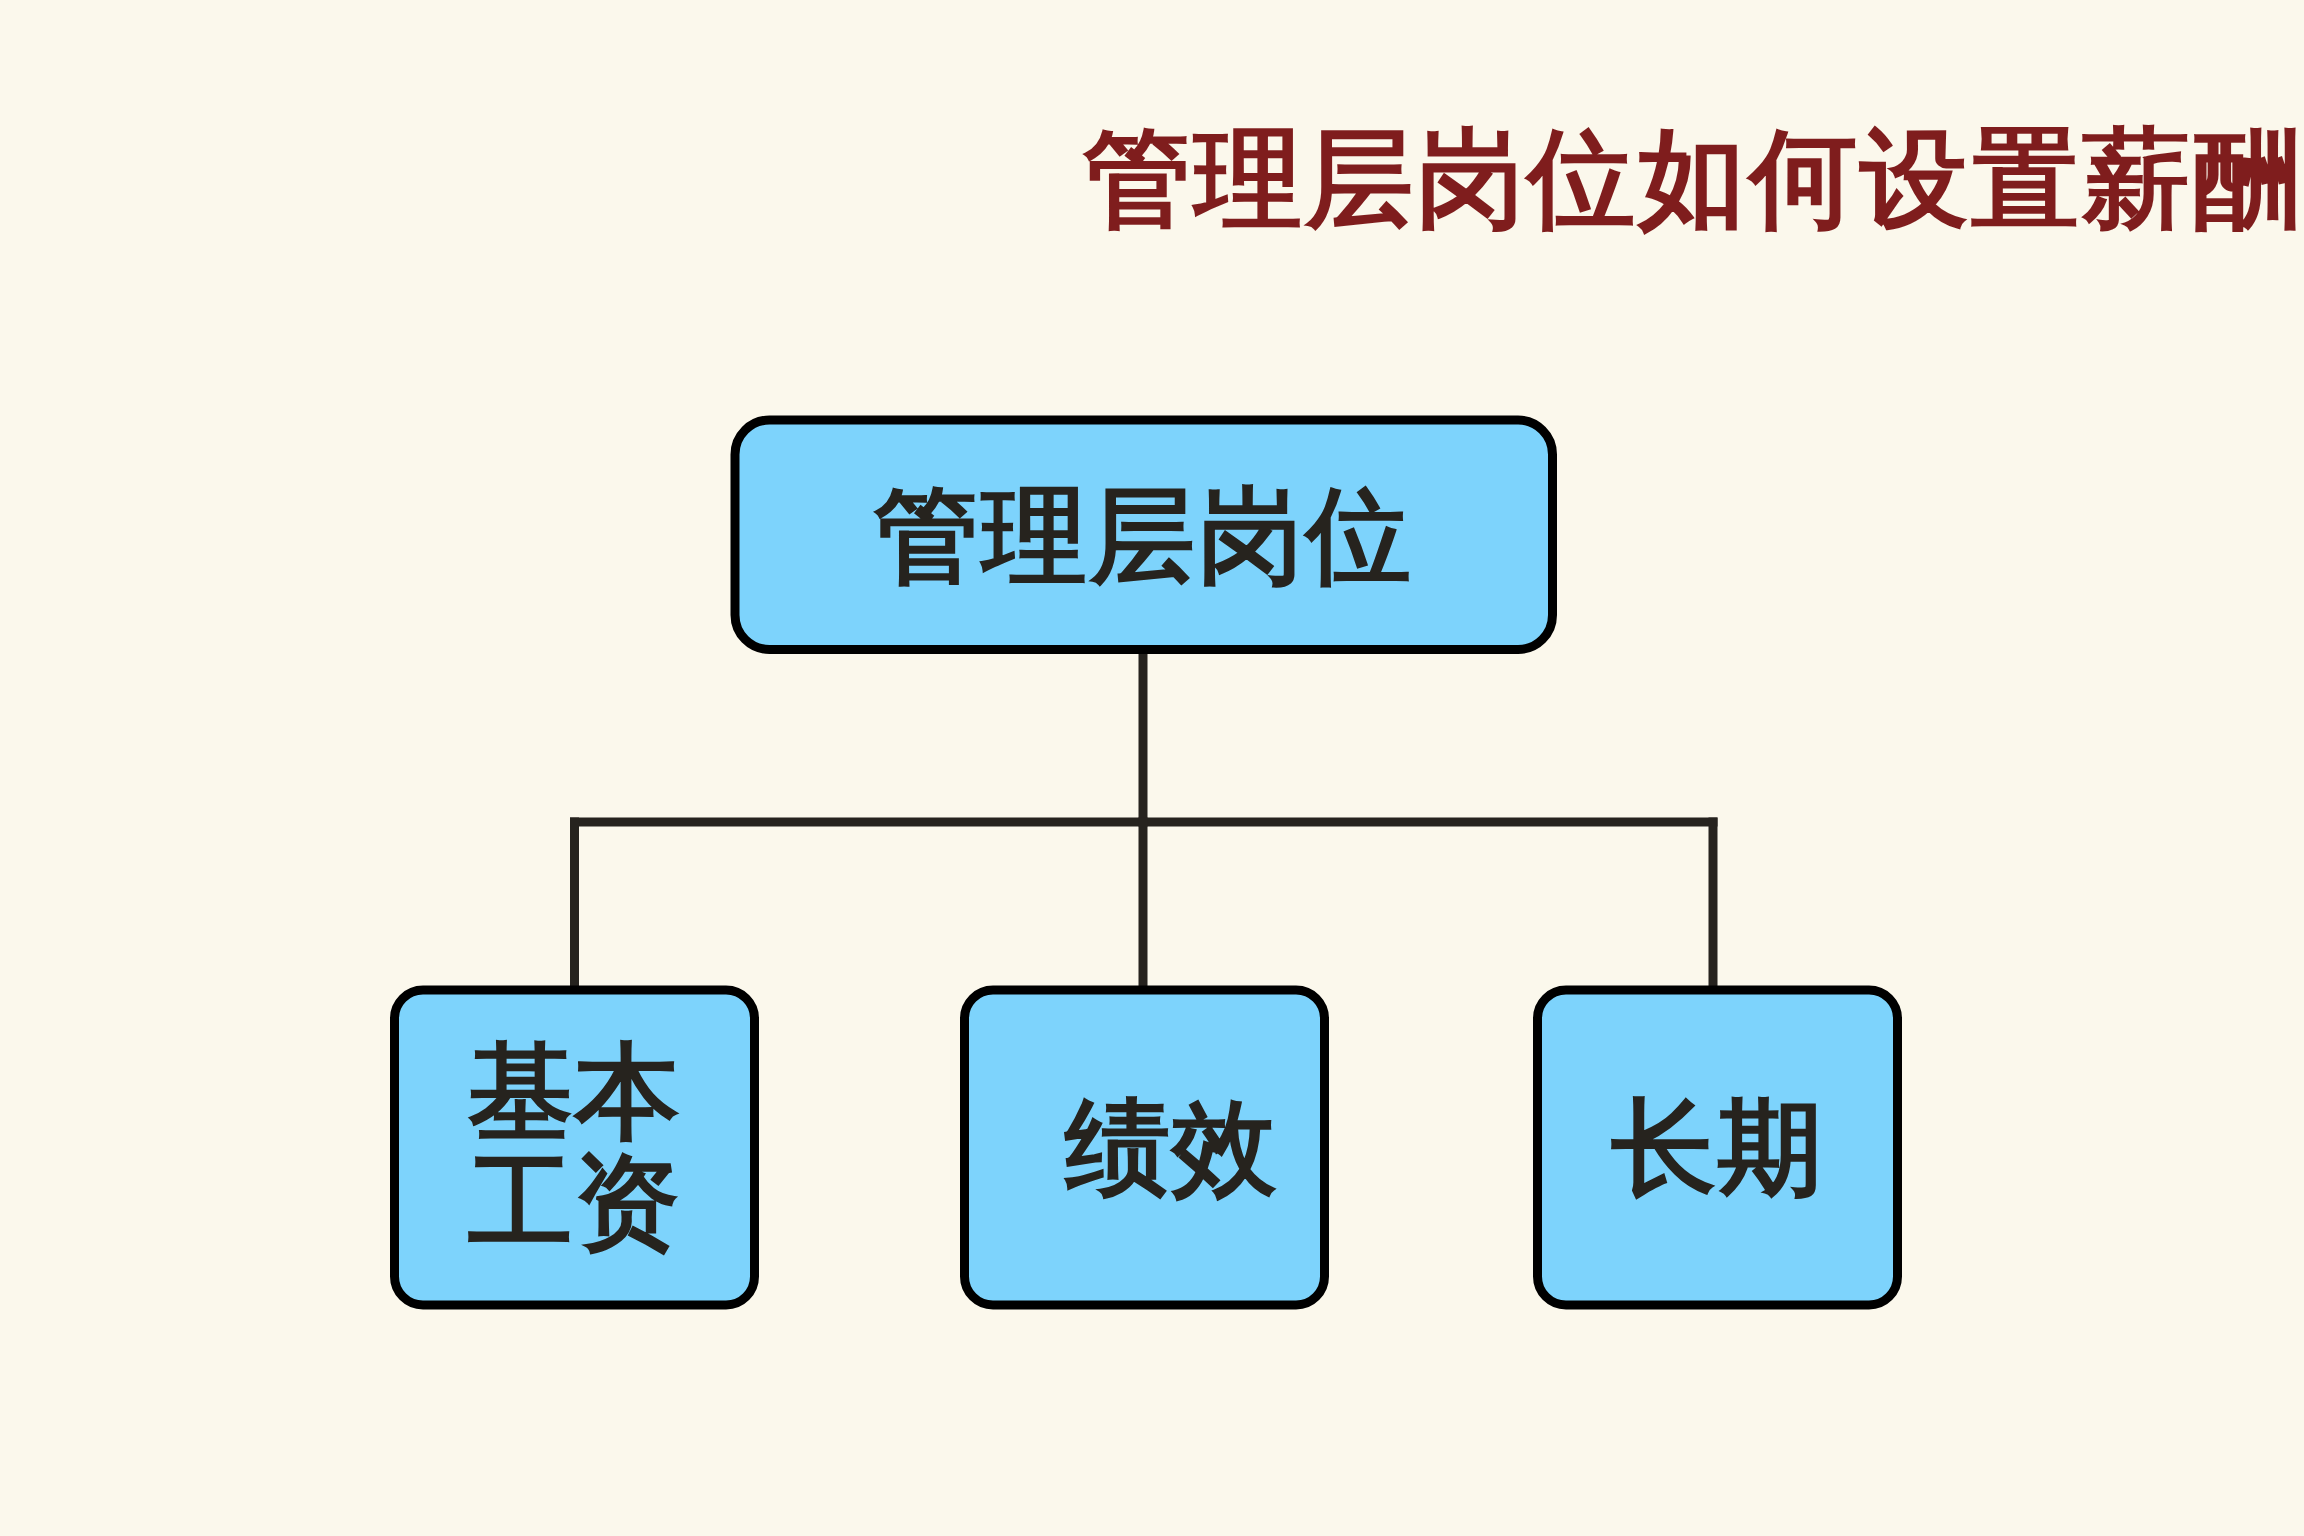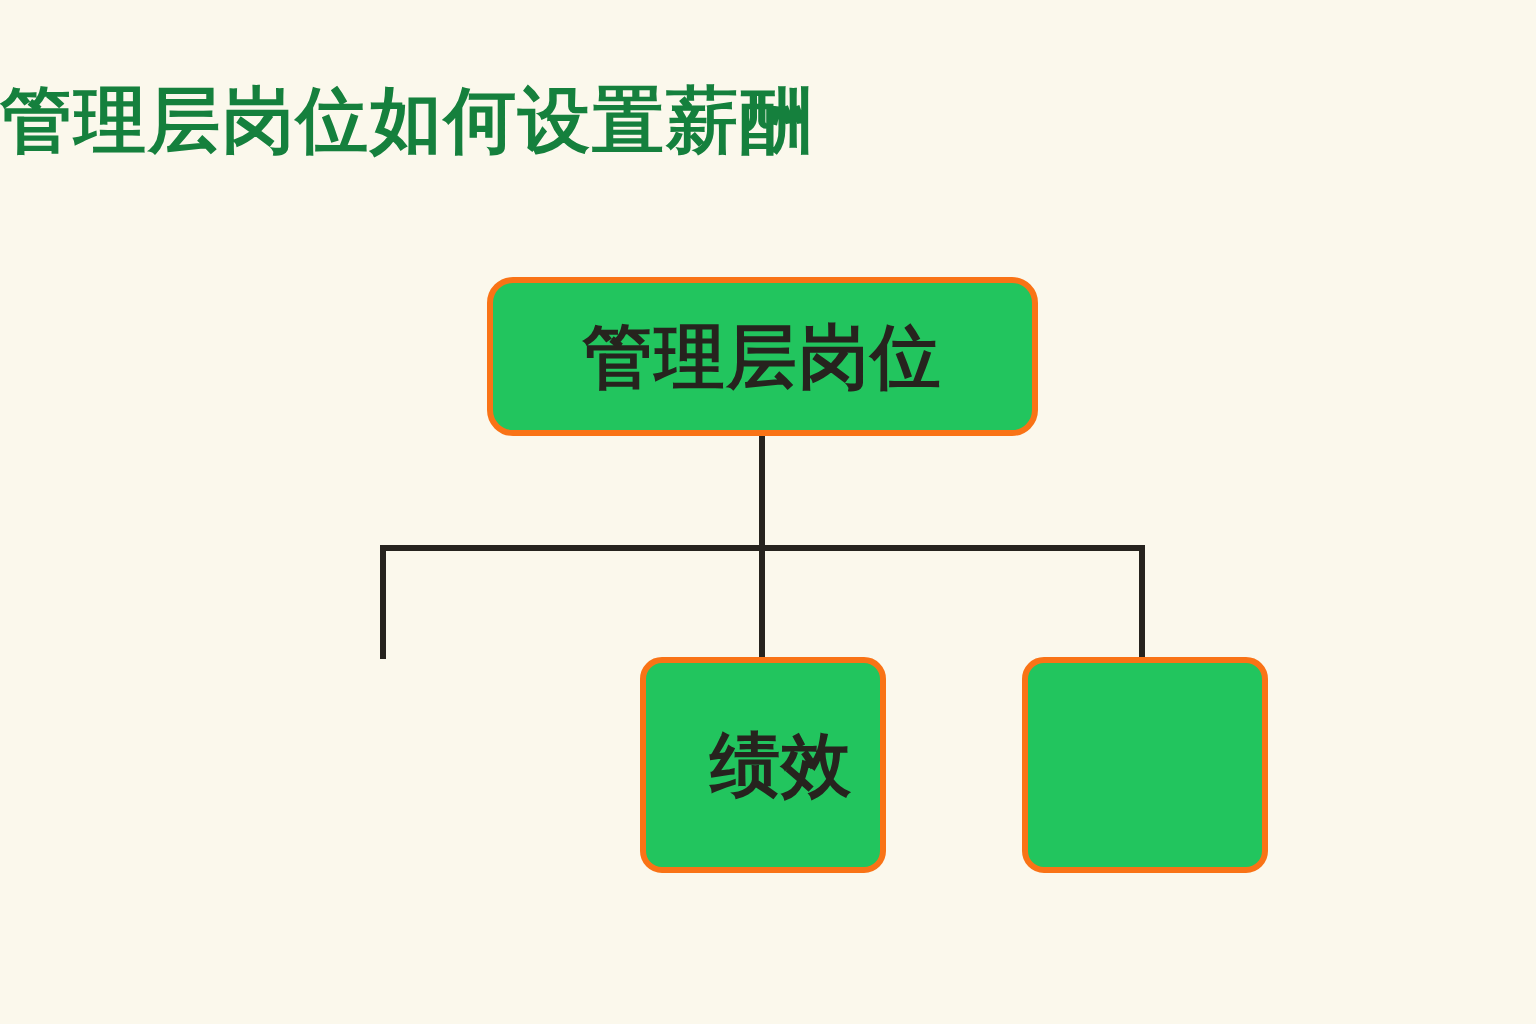--- a/index.html
+++ b/index.html
@@ -19,26 +19,26 @@
     height: 1024px;
     background: #FBF8EC;
   }
 
   
   #diagram-title {
     position: absolute;
     left: 0;
     top: 84px;
     width: 1536px;
-    text-align: left;
+    text-align: right;
     font-size: 72px;
     font-weight: 700;
     line-height: 1.0;
     letter-spacing: 2px;
-    color: #15803d;
+    color: #7f1d1d;
     white-space: nowrap;
   }
 
   
   #connectors {
     position: absolute;
     left: 0;
     top: 0;
     width: 1536px;
     height: 1024px;
@@ -47,22 +47,22 @@
   #connectors line {
     stroke: #26231E;
     stroke-width: 6;
     stroke-linecap: butt;
   }
 
   
   .node {
     position: absolute;
     box-sizing: border-box;
-    background: #22c55e;
-    border: 6px solid #f97316;
+    background: #7dd3fc;
+    border: 6px solid #000000;
     border-radius: 22px;
     display: flex;
     align-items: center;
     justify-content: center;
     text-align: center;
     color: #26231E;
     font-weight: 700;
   }
 
   #node-root {
@@ -112,25 +112,32 @@
 
     <line x1="383" y1="545" x2="383" y2="659"></line>
     <line x1="762" y1="545" x2="762" y2="659"></line>
     <line x1="1142" y1="545" x2="1142" y2="659"></line>
   </svg>
 
   <div id="node-root" class="node">
     <span class="node-label">管理层岗位</span>
   </div>
 
+  <div id="node-child-0" class="node node-child">
+    <span class="node-label">
+      <span class="line">基本</span>
+      <span class="line">工资</span>
+    </span>
+  </div>
 
   <div id="node-child-1" class="node node-child">
     <span class="node-label">
       <span class="line">绩效</span>
     </span>
   </div>
 
   <div id="node-child-2" class="node node-child">
     <span class="node-label">
+      <span class="line">长期</span>
     </span>
   </div>
 
 </div>
 
 </body></html>

